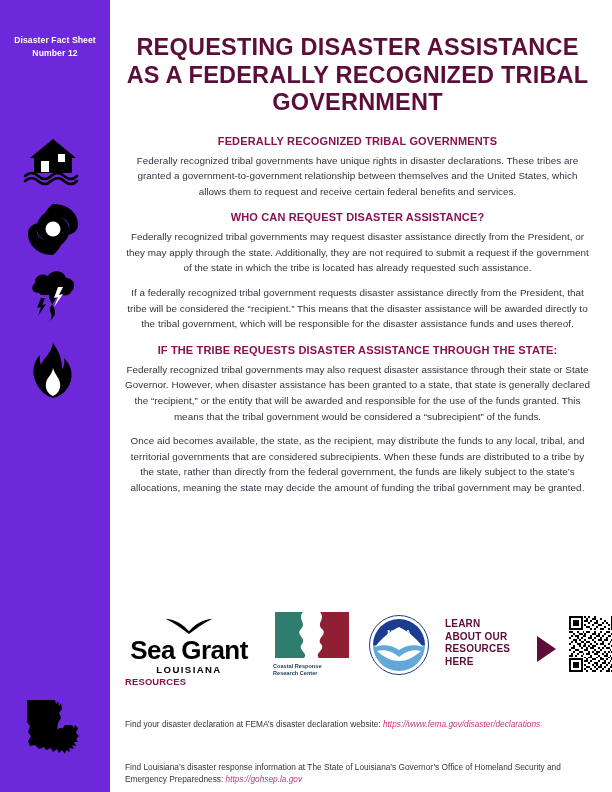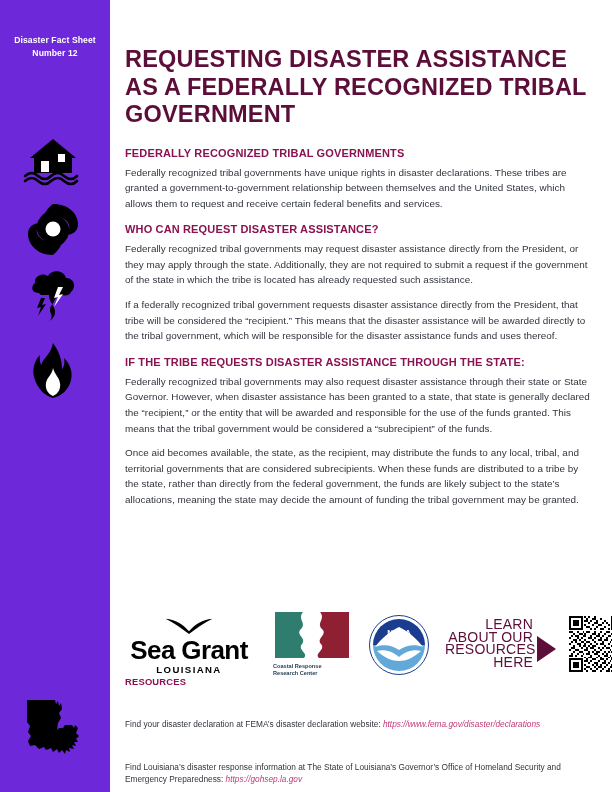--- a/index.html
+++ b/index.html
@@ -45,22 +45,23 @@
   #icon-fire    { top:340px; }
   #la-map {
     position:absolute;
     left:18px; top:692px;
     width:76px; height:76px;
   }
 
   
   #main {
     position:absolute;
-    left:125px; top:16px;
+    left:125px; top:4px;
     width:465px;
+    text-align:center;
   }
   #title {
     margin-top:30px;
     color:#5c0d38;
     font-size:23.5px;
     font-weight:bold;
     line-height:27.5px;
     letter-spacing:.2px;
     text-transform:uppercase;
   }
@@ -102,22 +103,22 @@
     letter-spacing:1.4px; line-height:12px;
   }
   #crrc { position:absolute; left:148px; top:0; width:78px; }
   #crrc-txt {
     font-size:5.6px; font-weight:bold; color:#1d3b52;
     line-height:7px; margin-top:1px;
   }
   #noaa { position:absolute; left:243px; top:2px; width:62px; }
   #learn {
     position:absolute; left:320px; top:6px; width:88px;
-    text-align:right;
-    color:#5c0d38; font-size:14px; font-weight:normal;
+    text-align:left;
+    color:#5c0d38; font-size:10px; font-weight:bold;
     line-height:12.6px; letter-spacing:.2px;
   }
   #arrow {
     position:absolute; left:412px; top:24px;
     width:0;height:0;
     border-top:13px solid transparent;
     border-bottom:13px solid transparent;
     border-left:19px solid #5c0d38;
   }
   #qr { position:absolute; left:444px; top:4px; width:56px; height:56px; }

